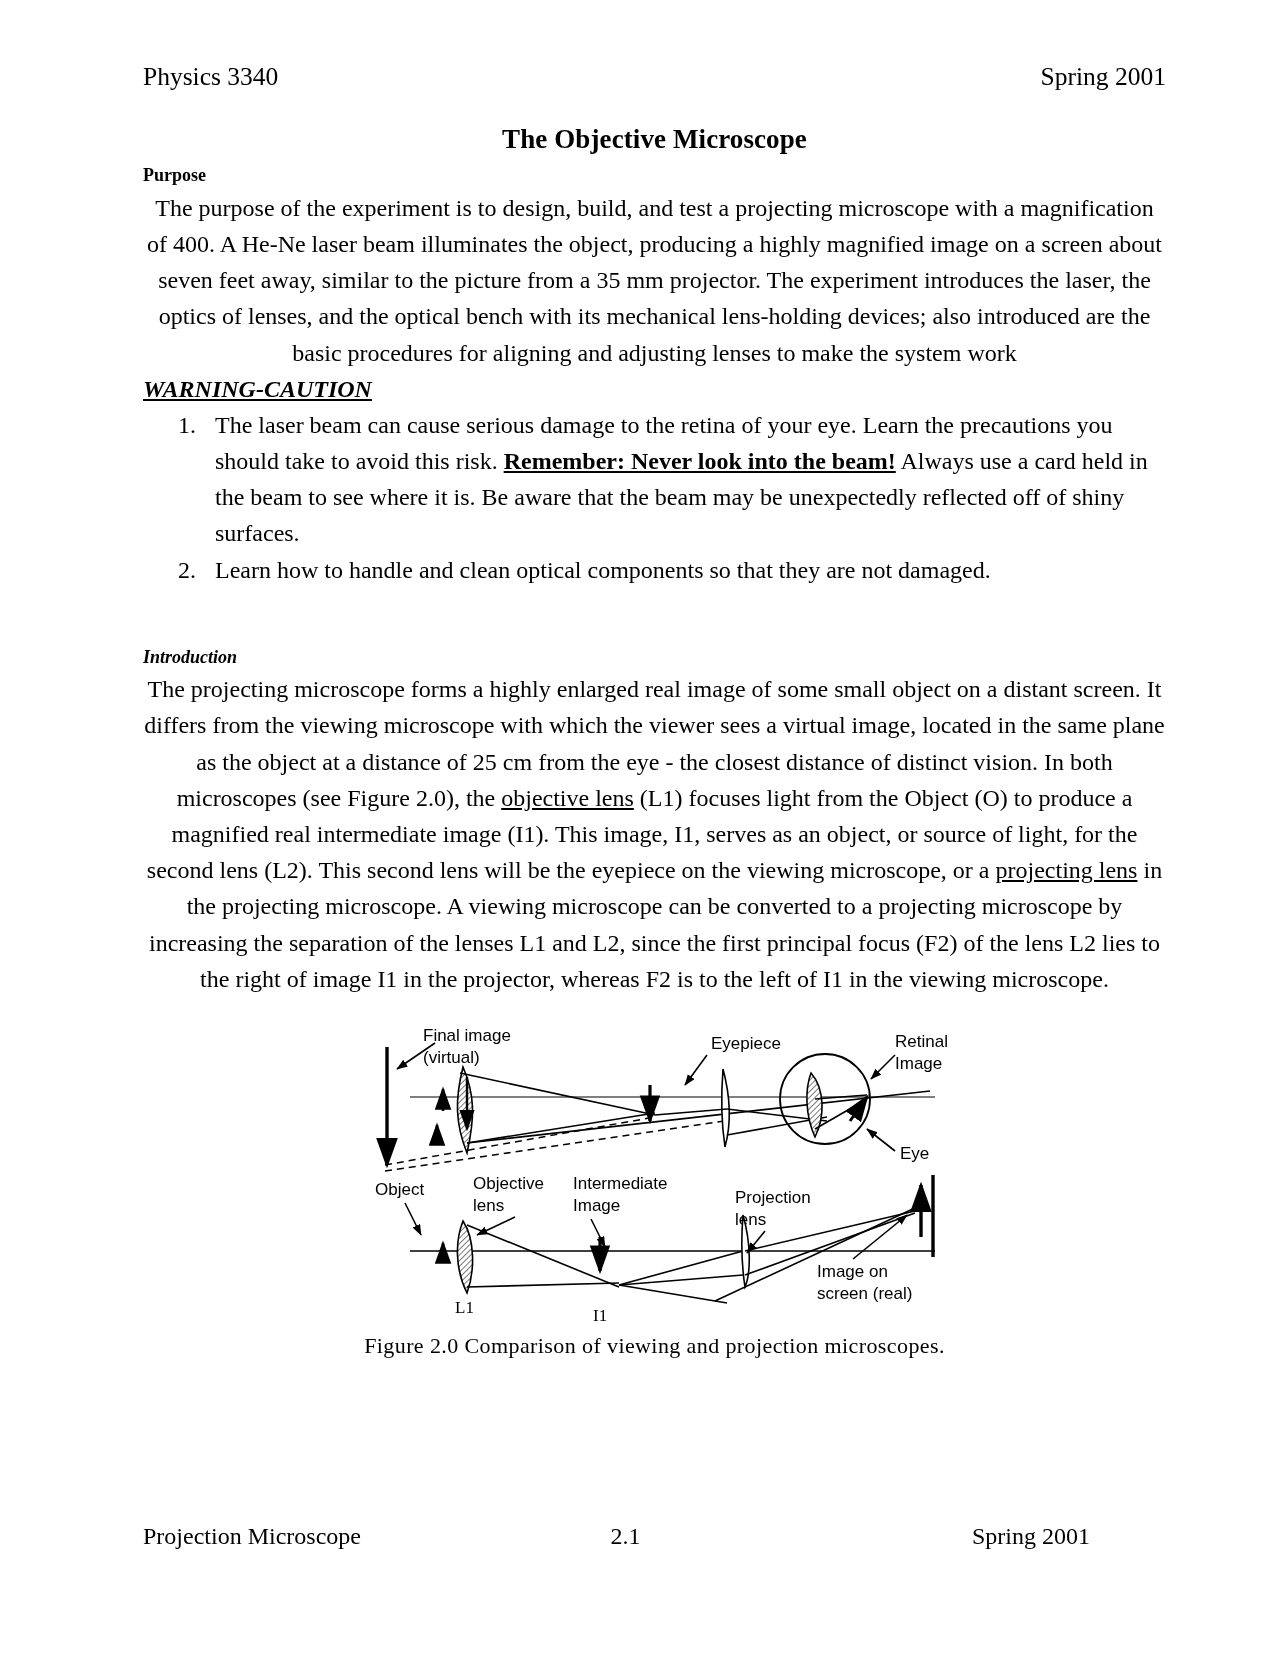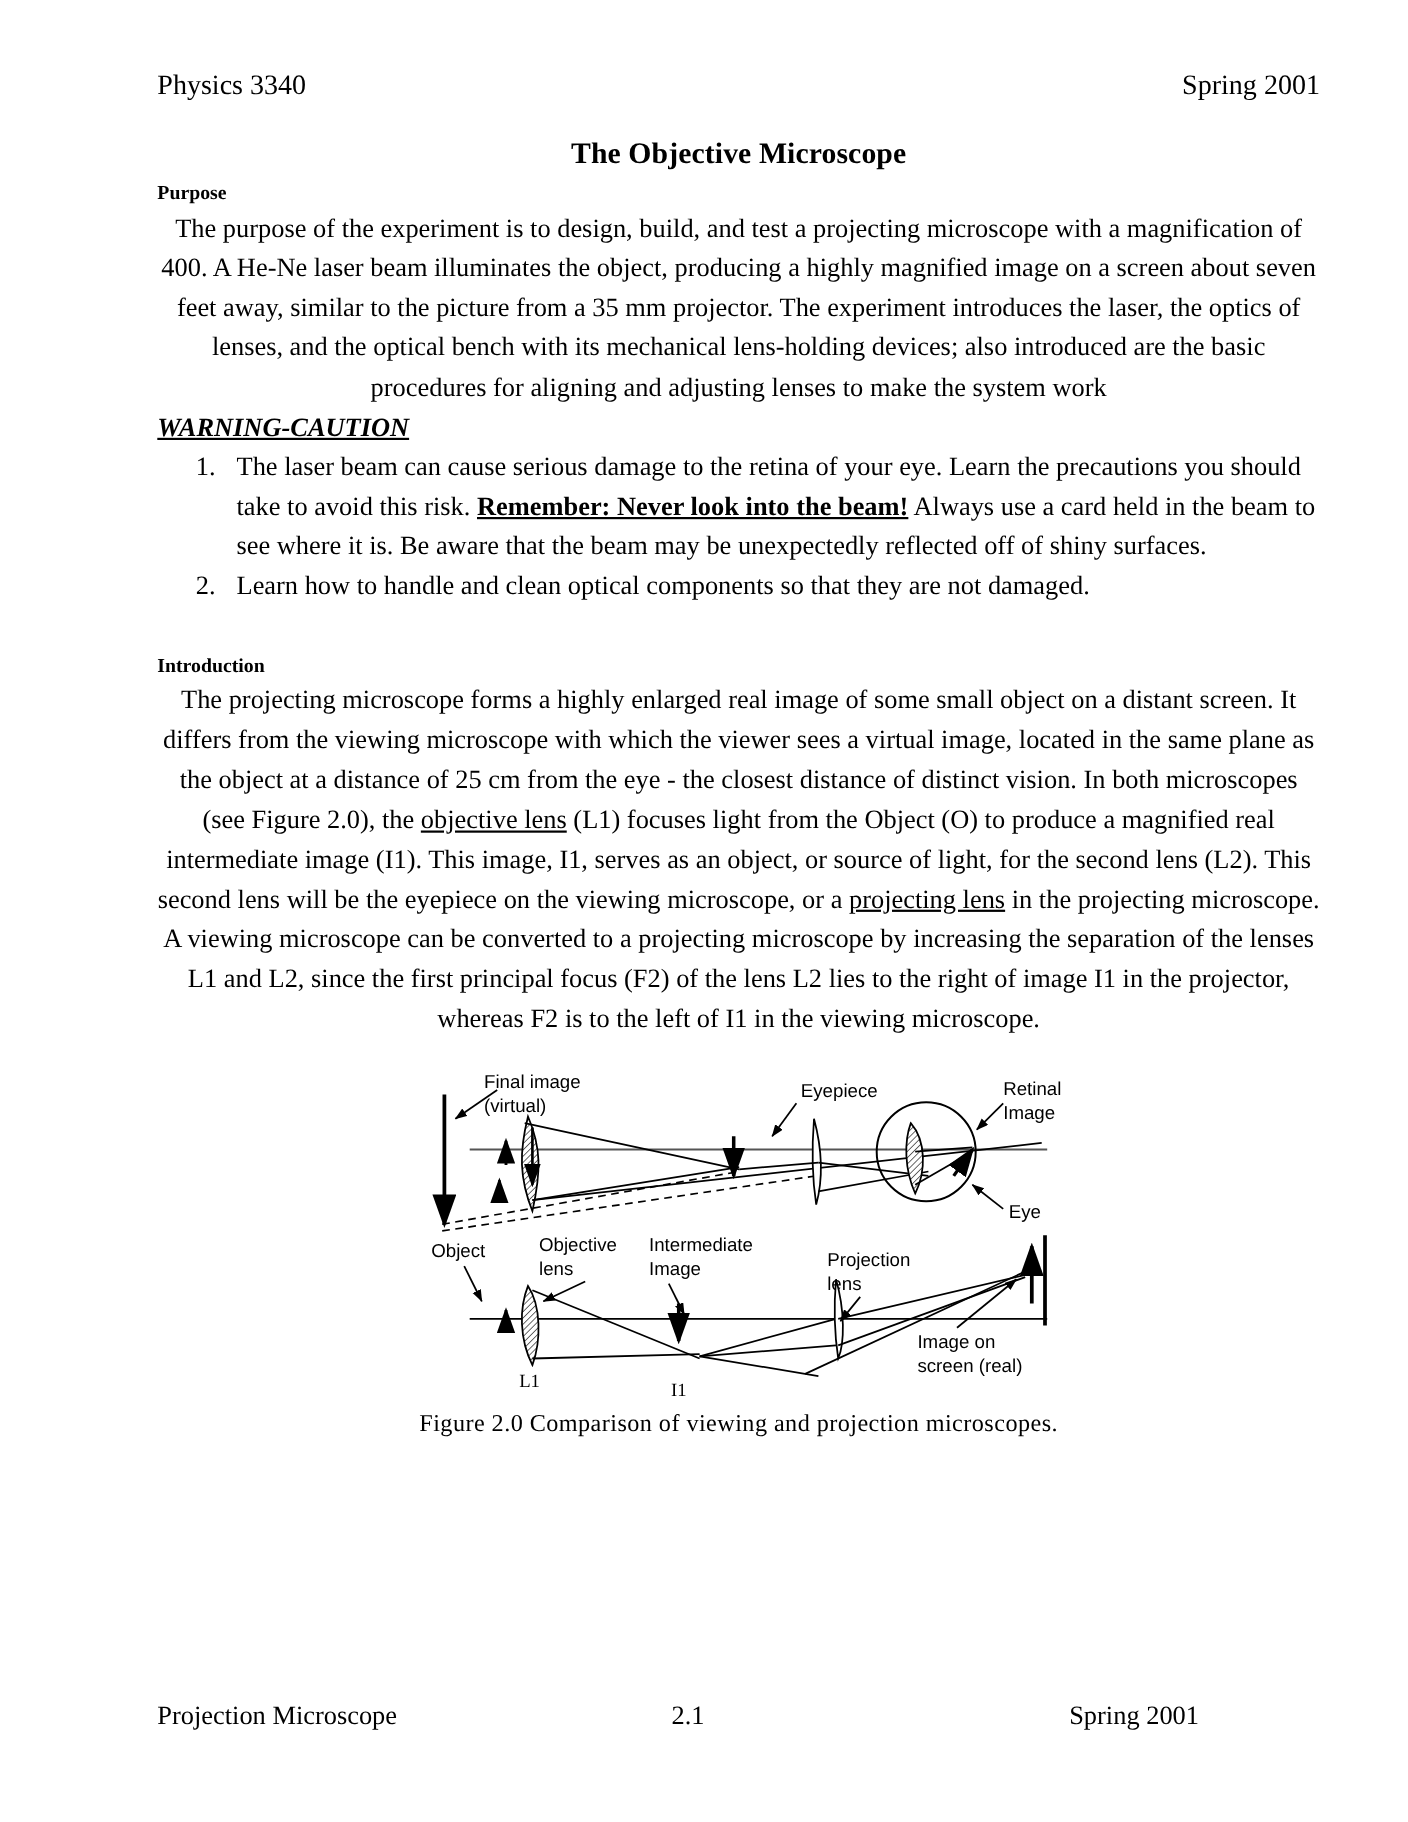--- a/index.html
+++ b/index.html
@@ -12,21 +12,21 @@
     height: 1656px;
     font-family: "Liberation Serif", "DejaVu Serif", serif;
     color: #000000;
     -webkit-font-smoothing: antialiased;
   }
   .page {
     position: relative;
     width: 1280px;
     height: 1656px;
     box-sizing: border-box;
-    padding: 62px 80px 0 143px;
+    padding: 62px 114px 0 143px;
   }
 
   
   .runhead {
     display: flex;
     justify-content: space-between;
     align-items: baseline;
     font-size: 25.5px;
     line-height: 1.2;
     margin-bottom: 30px;
@@ -43,21 +43,22 @@
   }
 
   
   h2.section {
     font-size: 18px;
     font-weight: bold;
     margin: 0 0 2px 0;
     line-height: 1.3;
   }
   h2.section.spaced {
-    margin-top: 42px;
+    margin-top: 58px;
+    font-style: italic;
   }
   .warning-head {
     font-size: 24px;
     font-weight: bold;
     text-decoration: underline;
     line-height: 1.5;
     margin: 0;
     display: inline-block;
     font-style: italic;
   }
@@ -108,21 +109,21 @@
     text-align: center;
     margin-top: 6px;
     letter-spacing: 0.4px;
   }
 
   
   .footer {
     position: absolute;
     left: 143px;
     right: 190px;
-    bottom: 82px;
+    bottom: 106px;
     display: flex;
     justify-content: space-between;
     align-items: baseline;
     font-size: 24px;
   }
   .footer .pageno {
     position: absolute;
     left: 0;
     right: 0;
     text-align: center;

